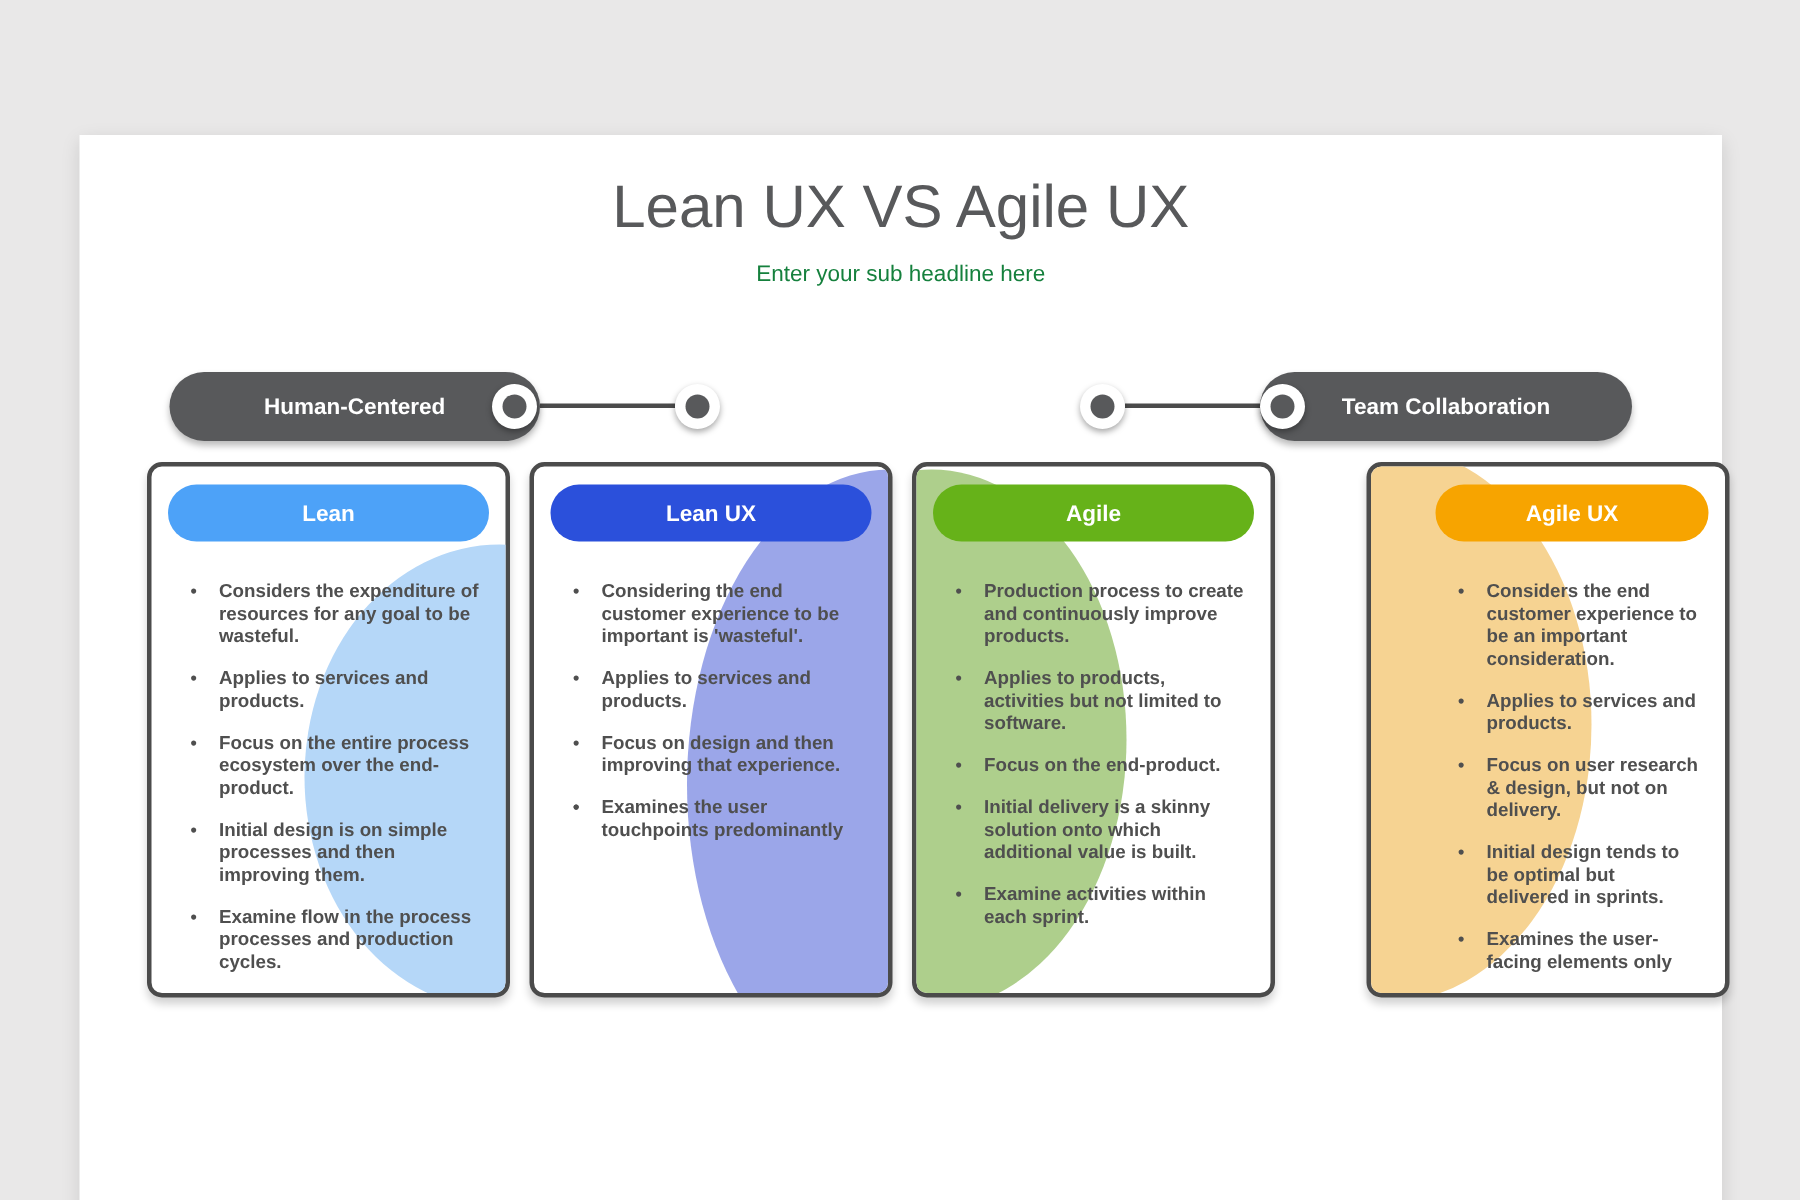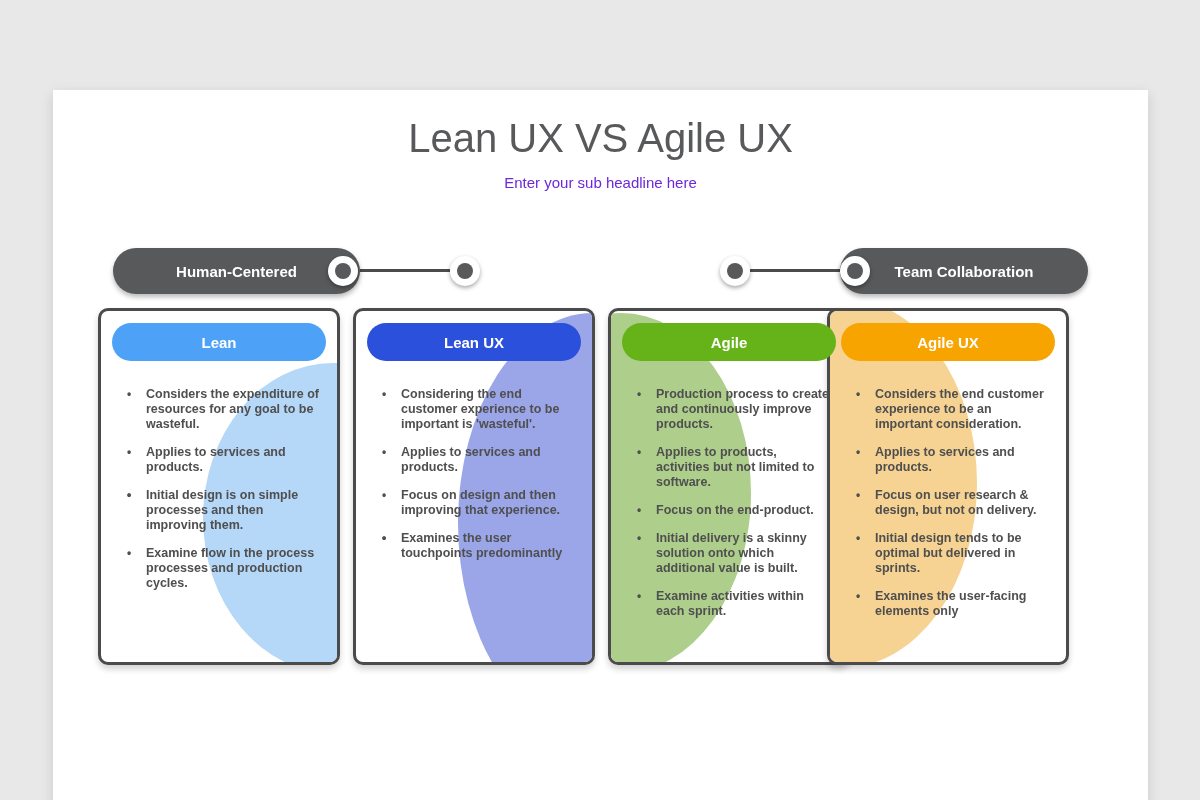--- a/index.html
+++ b/index.html
@@ -14,21 +14,21 @@
     position:absolute; left:53px; top:90px; width:1095px; height:754px;
     background:#ffffff;
     box-shadow:0 4px 12px rgba(0,0,0,0.13);
   }
   .page-title {
     position:absolute; top:26px; left:0; width:100%;
     text-align:center; font-size:40px; font-weight:400; color:#58595b;
   }
   .page-subtitle {
     position:absolute; top:84px; left:0; width:100%;
-    text-align:center; font-size:15px; color:#6d28d9;
+    text-align:center; font-size:15px; color:#15803d;
   }
   
   .timeline { position:absolute; left:0; top:16px; width:100%; height:100%;padding-left:16px; }
   .tpill {
     position:absolute; top:142px; height:46px; border-radius:23px;
     color:#fff; font-size:15px; font-weight:bold;
     display:flex; align-items:center; justify-content:center;
     box-shadow:0 3px 5px rgba(0,0,0,0.28);
     z-index:1;
   }
@@ -97,21 +97,21 @@
   </div>
 
   <div class="card" style="left:45px;">
     <div class="card-ellipse" style="left: 102px; top: 52px; width: 260px; height: 310px; background: rgb(181, 215, 248);"></div>
     <div class="card-header" style="background: rgb(77, 162, 248);">
       <span>Lean</span>
     </div>
     <ul class="bullets">
       <li><span class="bdot">•</span><span>Considers the expenditure of resources for any goal to be wasteful.</span></li>
       <li><span class="bdot">•</span><span>Applies to services and products.</span></li>
-      <li><span class="bdot">•</span></li>
+      <li><span class="bdot">•</span><span>Focus on the entire process ecosystem over the end-product.</span></li>
       <li><span class="bdot">•</span><span>Initial design is on simple processes and then improving them.</span></li>
       <li><span class="bdot">•</span><span>Examine flow in the process processes and production cycles.</span></li>
     </ul>
   </div>
 
   <div class="card" style="left:300px;">
     <div class="card-ellipse" style="left: 102px; top: 2px; width: 270px; height: 420px; background: rgb(155, 166, 233);"></div>
     <div class="card-header" style="background: rgb(43, 80, 219);">
       <span>Lean UX</span>
     </div>
@@ -131,21 +131,21 @@
     </div>
     <ul class="bullets">
       <li><span class="bdot">•</span><span>Production process to create and continuously improve products.</span></li>
       <li><span class="bdot">•</span><span>Applies to products, activities but not limited to software.</span></li>
       <li><span class="bdot">•</span><span>Focus on the end-product.</span></li>
       <li><span class="bdot">•</span><span>Initial delivery is a skinny solution onto which additional value is built.</span></li>
       <li><span class="bdot">•</span><span>Examine activities within each sprint.</span></li>
     </ul>
   </div>
 
-  <div class="card" style="left:774px;">
+  <div class="card" style="left:858px;padding-left:32px;">
     <div class="card-ellipse" style="left: -123px; top: -13px; width: 270px; height: 370px; background: rgb(246, 211, 146);"></div>
     <div class="card-header" style="background: rgb(247, 164, 0);">
       <span>Agile UX</span>
     </div>
     <ul class="bullets">
       <li><span class="bdot">•</span><span>Considers the end customer experience to be an important consideration.</span></li>
       <li><span class="bdot">•</span><span>Applies to services and products.</span></li>
       <li><span class="bdot">•</span><span>Focus on user research &amp; design, but not on delivery.</span></li>
       <li><span class="bdot">•</span><span>Initial design tends to be optimal but delivered in sprints.</span></li>
       <li><span class="bdot">•</span><span>Examines the user-facing elements only</span></li>

